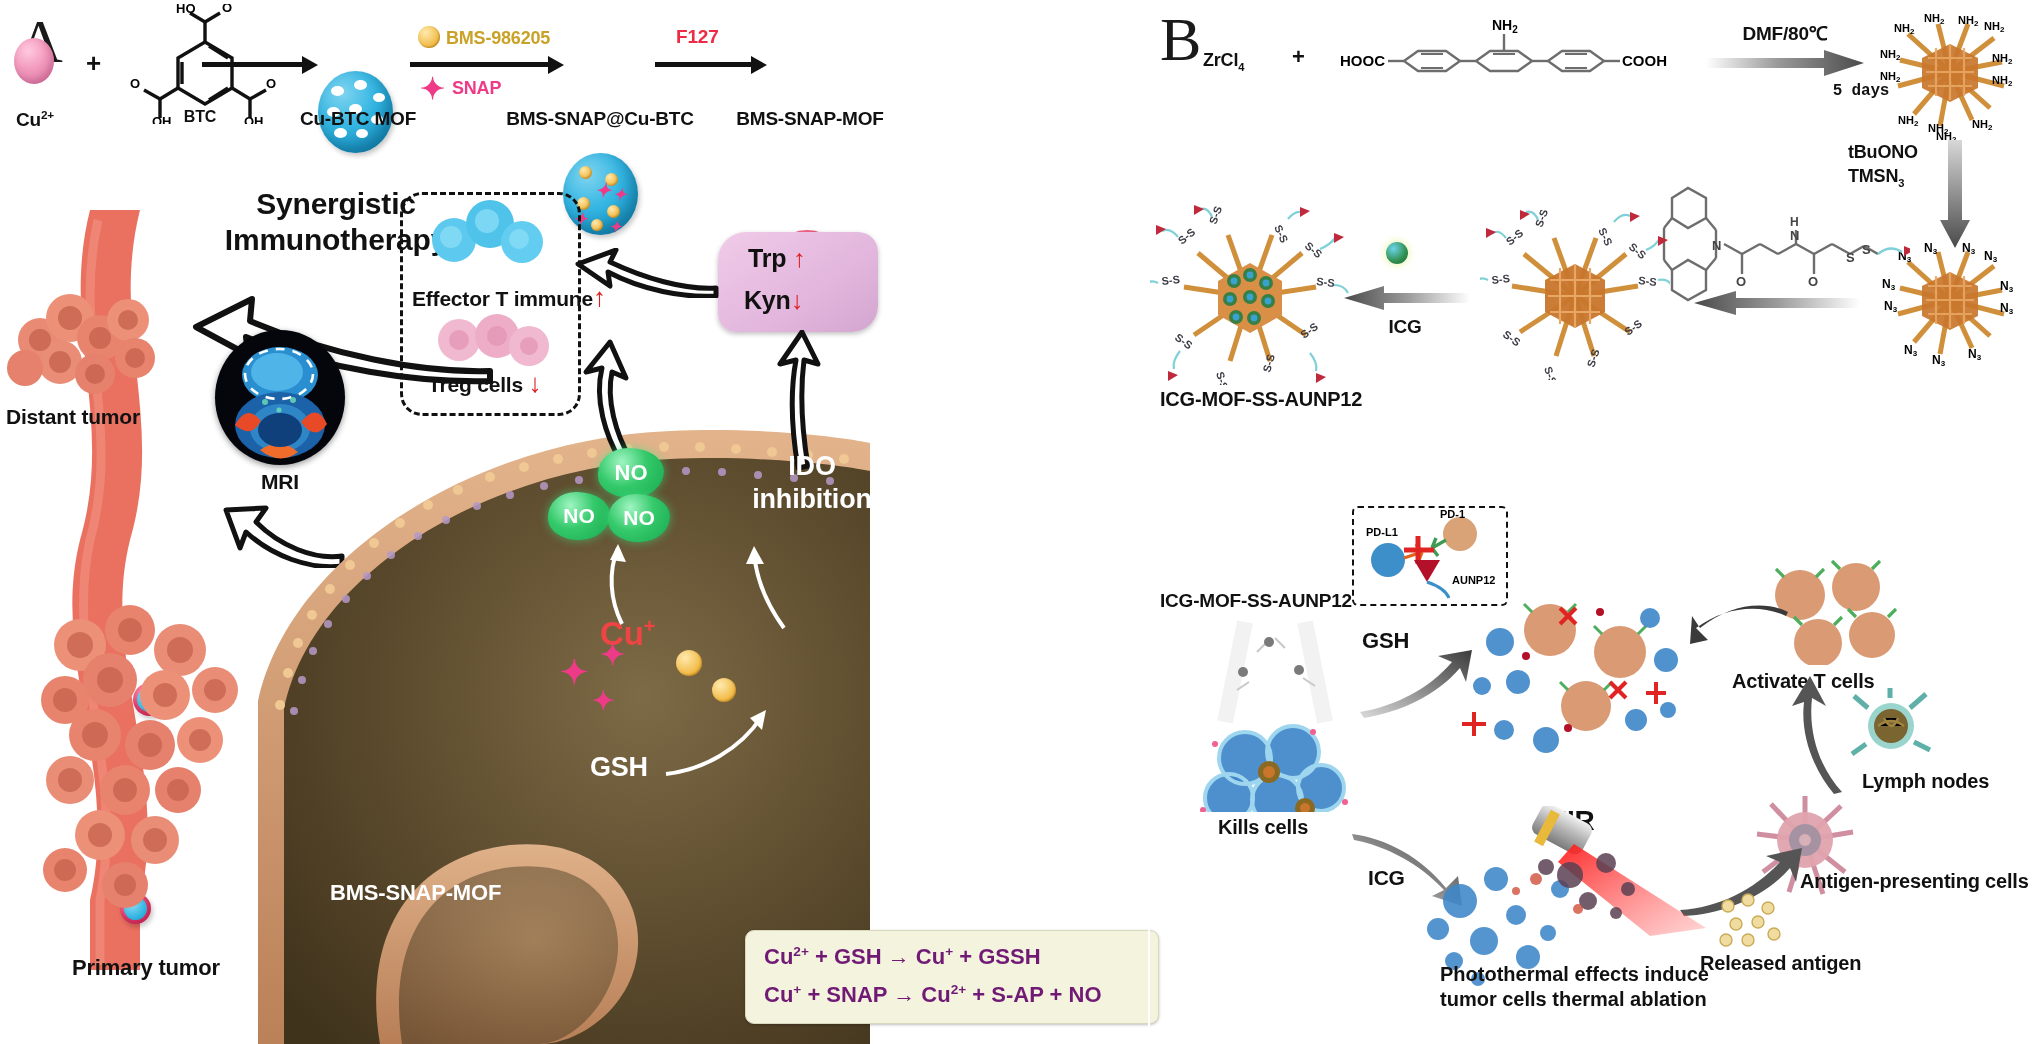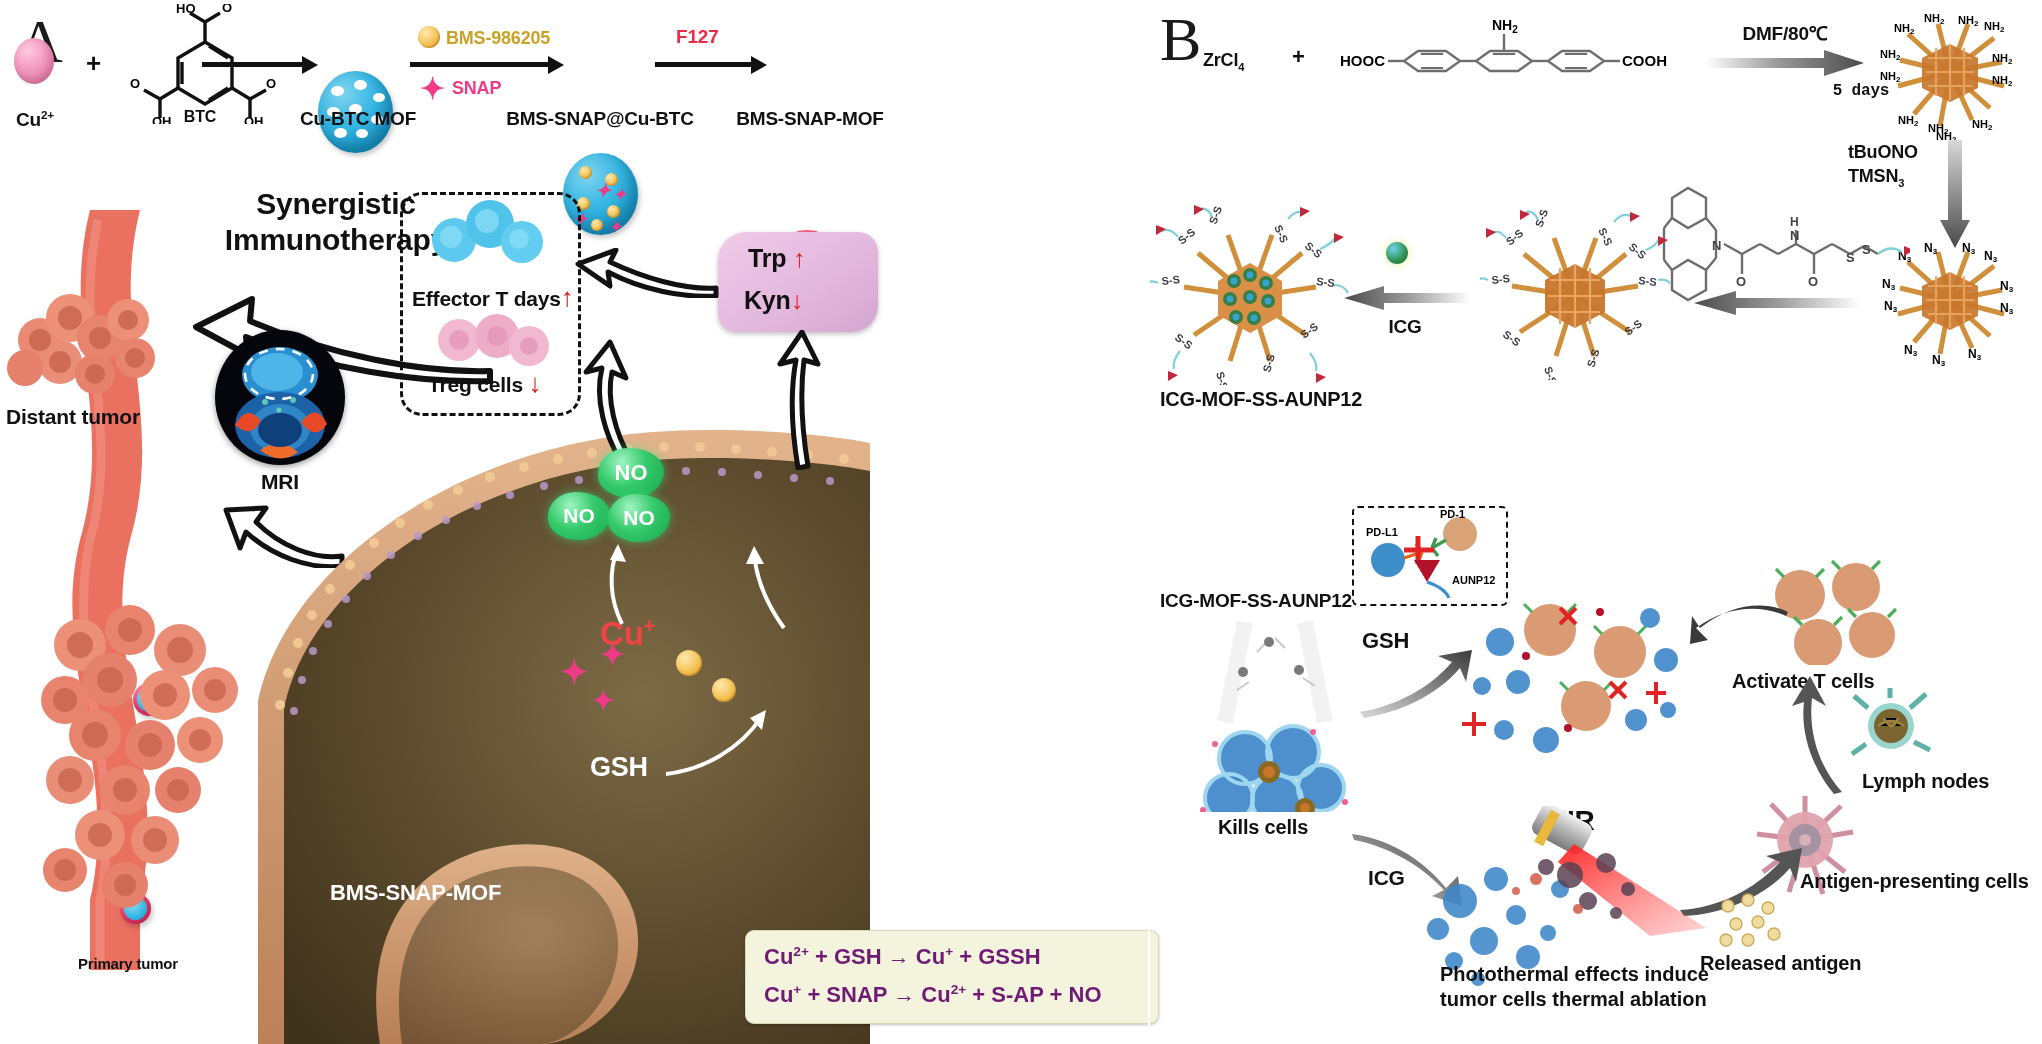--- a/index.html
+++ b/index.html
@@ -218,21 +218,21 @@
             <circle cx="105" cy="195" r="12"></circle>
           <circle cx="158" cy="195" r="11"></circle>
             <circle cx="80" cy="240" r="12"></circle>
             <circle cx="135" cy="245" r="12"></circle>
           <circle cx="45" cy="275" r="11"></circle>
             <circle cx="105" cy="290" r="11"></circle>
         </g>
       </g>
     </svg>
   </div>
-  <div class="abs lbl" style="left:72px;top:955px;font-size:15px;margin-left:6px;">Primary tumor</div>
+  <div class="abs lbl" style="left:72px;top:955px;font-size:22px;">Primary tumor</div>
 
   <div class="abs lbl ctr" style="left:206px;top:186px;width:260px;font-size:30px;line-height:36px;">
     <span>Synergistic</span><br>
     <span>Immunotherapy</span>
   </div>
   <svg class="abs hollow-arrow" style="left:190px;top:285px;" width="310" height="100" viewBox="0 0 310 100">
     <path d="M300 86 C230 88, 140 70, 60 36 L62 14 L6 42 L58 70 L56 52 C135 84, 225 98, 300 96 Z" fill="#fff" stroke="#111" stroke-width="6" stroke-linejoin="round"></path>
   </svg>
 
   <div class="abs" style="left:215px;top:330px;width:130px;height:135px;border-radius:50%;overflow:hidden;background:#05070d;box-shadow:0 2px 6px rgba(0,0,0,.4);">
@@ -265,21 +265,21 @@
     <g>
       <circle cx="36" cy="42" r="22" fill="#5ec9ee"></circle>
         <circle cx="72" cy="26" r="24" fill="#4fc3ea"></circle>
       <circle cx="104" cy="44" r="21" fill="#62cdf0"></circle>
       <circle cx="33" cy="39" r="11" fill="#8ee0f7" opacity=".7"></circle>
       <circle cx="69" cy="23" r="12" fill="#8ee0f7" opacity=".7"></circle>
       <circle cx="101" cy="41" r="10" fill="#8ee0f7" opacity=".7"></circle>
     </g>
   </svg>
   <div class="abs lbl" style="left:412px;top:282px;font-size:21px;">
-    <span>Effector T days</span><span class="upar" style="font-size:26px;">↑</span>
+    <span>Effector T immune</span><span class="upar" style="font-size:26px;">↑</span>
   </div>
 
   <svg class="abs" style="left:425px;top:312px;" width="130" height="72" viewBox="0 0 130 72">
     <g>
       <circle cx="34" cy="28" r="21" fill="#f0b9cf"></circle>
         <circle cx="72" cy="24" r="22" fill="#edadc7"></circle>
       <circle cx="104" cy="34" r="20" fill="#f0b9cf"></circle>
       <circle cx="34" cy="28" r="10" fill="#e291b3" opacity=".7"></circle>
       <circle cx="72" cy="24" r="10" fill="#e291b3" opacity=".7"></circle>
       <circle cx="104" cy="34" r="9" fill="#e291b3" opacity=".7"></circle>
@@ -395,20 +395,24 @@
   <svg class="abs hollow-arrow" style="left:766px;top:330px;" width="80" height="140" viewBox="0 0 80 140">
     <path d="M42 136 C36 100, 34 62, 38 30 L52 34 L36 2 L14 34 L30 30 C24 62, 26 102, 32 138 Z" fill="#fff" stroke="#111" stroke-width="5" stroke-linejoin="round"></path>
   </svg>
 
   <svg class="abs" style="left:594px;top:540px;" width="48" height="86" viewBox="0 0 48 86">
     <path d="M28 84 C16 60, 14 32, 24 8" stroke="#fff" stroke-width="4" fill="none"></path>
     <path d="M24 4 L32 22 L16 20 Z" fill="#fff"></path>
   </svg>
   <div class="abs lbl" style="left:600px;top:614px;font-size:33px;color:#ef4444;">Cu<sup>+</sup></div>
 
+  <div class="abs lbl ctr" style="left:712px;top:450px;width:200px;font-size:27px;line-height:33px;color:#fff;">
+    <span>IDO</span><br>
+    <span>inhibition</span>
+  </div>
   <svg class="abs" style="left:730px;top:540px;" width="70" height="90" viewBox="0 0 70 90">
     <path d="M54 88 C38 66, 26 40, 24 12" stroke="#fff" stroke-width="4" fill="none"></path>
     <path d="M24 6 L34 24 L16 24 Z" fill="#fff"></path>
   </svg>
 
   <div class="abs snapx" style="left:560px;top:655px;font-size:34px;z-index:4;">✦</div>
   <div class="abs snapx" style="left:600px;top:640px;font-size:30px;z-index:4;">✦</div>
   <div class="abs snapx" style="left:592px;top:688px;font-size:27px;z-index:4;">✦</div>
 
   <div class="abs drug" style="left:676px;top:650px;width:26px;height:26px;z-index:4;"></div>

